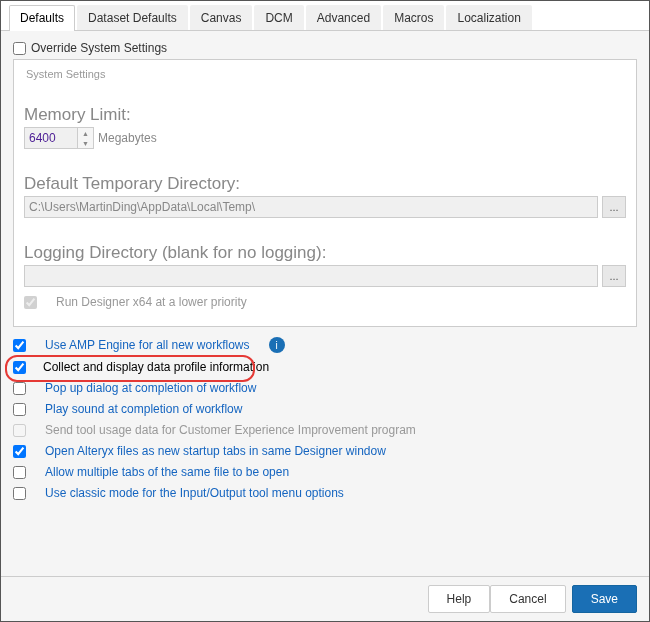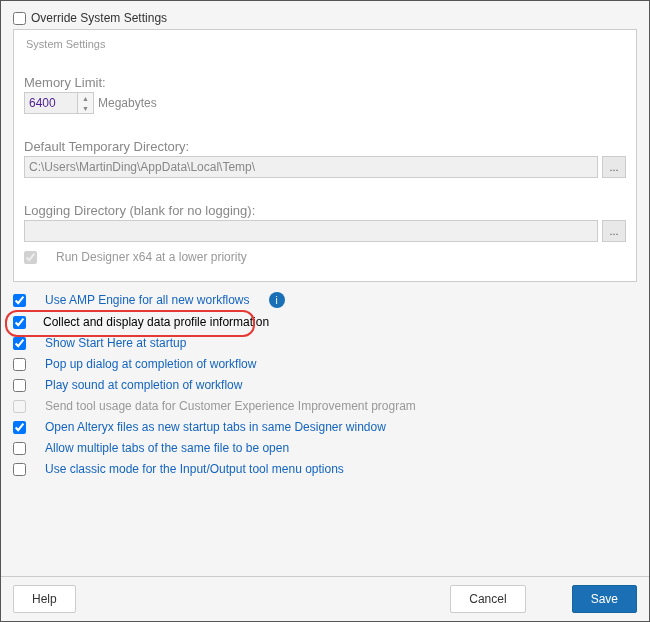--- a/index.html
+++ b/index.html
@@ -101,21 +101,21 @@
       color: #999;
       margin-bottom: 6px;
       padding-left: 2px;
     }
 
     .field-group {
       margin-bottom: 8px;
     }
 
     .field-label {
-      font-size: 13px;
+      font-size: 17px;
       color: #888;
       margin-bottom: 2px;
       margin-top: 25px;
     }
 
     .field-row {
       display: flex;
       align-items: center;
       gap: 4px;
     }
@@ -252,21 +252,21 @@
       border-radius: 12px;
       pointer-events: none;
     }
 
     .footer {
       background: #f5f5f5;
       border-top: 1px solid #ccc;
       padding: 8px 12px;
       display: flex;
       align-items: center;
-      justify-content: space-between;
+      justify-content: flex-end;
     }
 
     .btn {
       height: 28px;
       padding: 0 18px;
       font-size: 12px;
       cursor: pointer;
       border-radius: 2px;
     }
 
@@ -285,29 +285,37 @@
 
     .btn-save {
       background: #1a6fb5;
       border: 1px solid #1565a0;
       color: white;
     }
 
     .footer-right {
       display: flex;
       align-items: center;
-      gap: 40px;
     }
   </style>
 </head>
 <body>
 
 <div class="window">
 
 
+  <div class="tabs">
+    <div class="tab active">Defaults</div>
+    <div class="tab">Dataset Defaults</div>
+    <div class="tab">Canvas</div>
+    <div class="tab">DCM</div>
+    <div class="tab">Advanced</div>
+    <div class="tab">Macros</div>
+    <div class="tab">Localization</div>
+  </div>
 
   <div class="content">
 
     <div class="override-row">
       <input type="checkbox" id="override-cb" style="">
       <label for="override-cb" class="black">Override System Settings</label>
     </div>
 
     <div class="system-settings-group">
       <div class="system-settings-legend">System Settings</div>
@@ -353,24 +361,20 @@
       <label for="amp-engine-cb">Use AMP Engine for all new workflows</label>
       <div class="info-icon">i</div>
     </div>
 
     <div class="circled-row">
       <div class="circle-highlight"></div>
       <input type="checkbox" id="data-profile-cb" checked="" style="">
       <label for="data-profile-cb">Collect and display data profile information</label>
     </div>
 
-    <div class="checkbox-row">
-      <input type="checkbox" id="show-start-cb" checked="" style="">
-      <label for="show-start-cb">Show Start Here at startup</label>
-    </div>
 
     <div class="checkbox-row">
       <input type="checkbox" id="popup-cb" style="">
       <label for="popup-cb">Pop up dialog at completion of workflow</label>
     </div>
 
     <div class="checkbox-row">
       <input type="checkbox" id="play-sound-cb" style="">
       <label for="play-sound-cb">Play sound at completion of workflow</label>
     </div>

